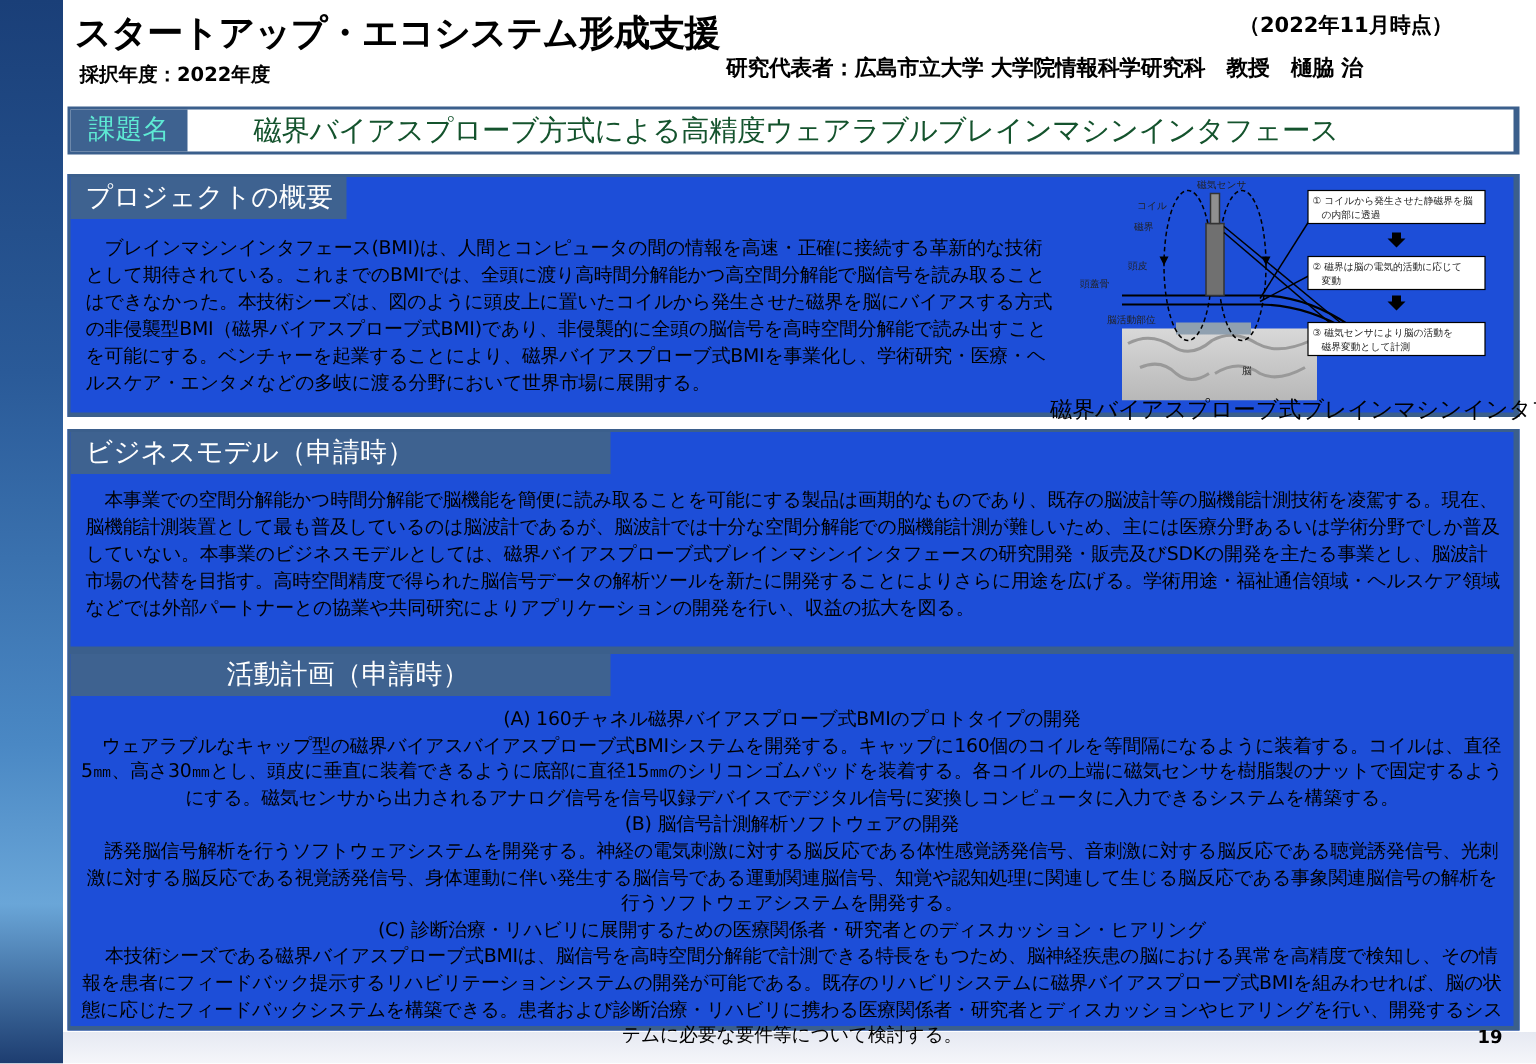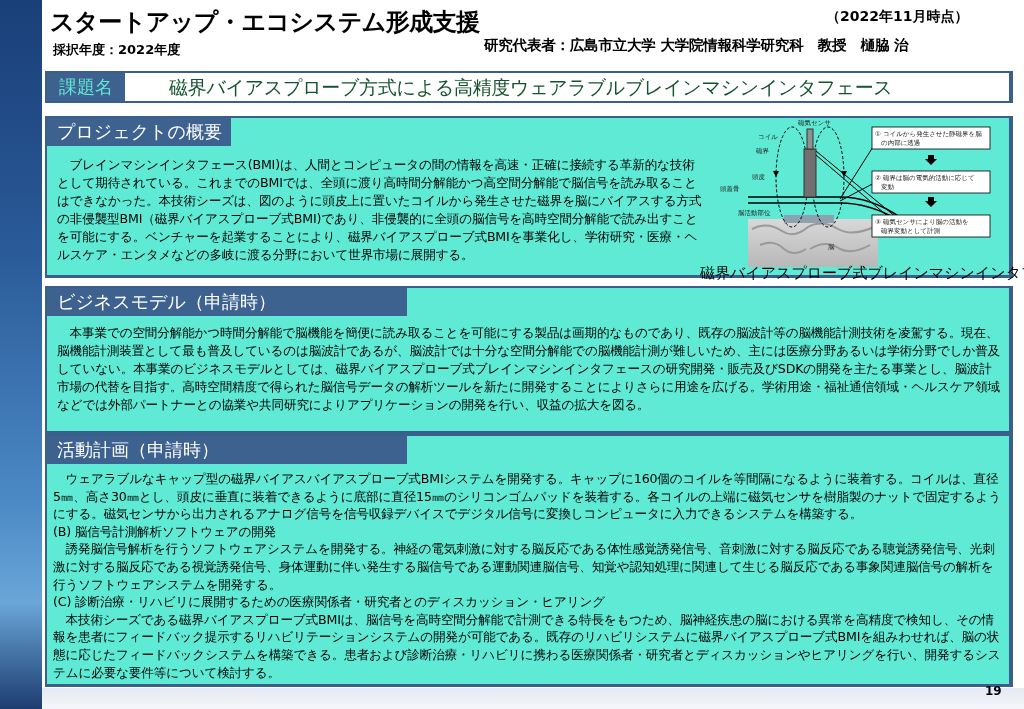--- a/index.html
+++ b/index.html
@@ -37,21 +37,21 @@
   }
   .theme-label {
     position:absolute; left:0; top:0; width:78px; height:100%;
     background:#3e6290; color:#5eead4; font-size:18px; line-height:28px; text-align:center;
   }
   .theme-text {
     position:absolute; left:122px; top:0; font-size:19px; line-height:28px; color:#14532d; letter-spacing:-0.3px;
   }
   .panel {
     position:absolute; left:45px; width:968px; box-sizing:border-box;
-    border:2px solid #3b5f8c; border-right-width:4px; border-bottom-width:3px; background:#5eead4;
+    border:2px solid #3b5f8c; border-right-width:4px; border-bottom-width:3px; background:#1d4ed8;
   }
   .panel-head {
     position:absolute; left:0; top:0; height:28px; background:#3e6290; color:#fff;
     font-size:18px; line-height:28px; padding-left:10px; box-sizing:border-box;
   }
   .panel-body {
     position:absolute; font-size:12.6px; line-height:18px; color:#000; letter-spacing:-0.15px;
   }
   .panel-body p { margin:0; }
   .indent { text-indent:1em; }
@@ -142,23 +142,24 @@
 </div>
 <div class="fig-caption">磁界バイアスプローブ式ブレインマシンインタフェース</div>
 
 <div class="panel" style="top:286px; height:148px;padding-left:48px;">
   <div class="panel-head" style="width:360px;">ビジネスモデル（申請時）</div>
   <div class="panel-body" style="left:10px; top:36px; width:944px;">
     <p class="indent">本事業での空間分解能かつ時間分解能で脳機能を簡便に読み取ることを可能にする製品は画期的なものであり、既存の脳波計等の脳機能計測技術を凌駕する。現在、脳機能計測装置として最も普及しているのは脳波計であるが、脳波計では十分な空間分解能での脳機能計測が難しいため、主には医療分野あるいは学術分野でしか普及していない。本事業のビジネスモデルとしては、磁界バイアスプローブ式ブレインマシンインタフェースの研究開発・販売及びSDKの開発を主たる事業とし、脳波計市場の代替を目指す。高時空間精度で得られた脳信号データの解析ツールを新たに開発することによりさらに用途を広げる。学術用途・福祉通信領域・ヘルスケア領域などでは外部パートナーとの協業や共同研究によりアプリケーションの開発を行い、収益の拡大を図る。</p>
   </div>
 </div>
 
-<div class="panel" style="top:434px; height:253px;">
+<div class="panel" style="top:434px; height:253px;text-align:center;">
   <div class="panel-head" style="width:360px;">活動計画（申請時）</div>
   <div class="panel-body" style="left:6px; top:34px; width:950px; line-height:17.6px;">
+    <p>(A)  160チャネル磁界バイアスプローブ式BMIのプロトタイプの開発</p>
     <p class="indent">ウェアラブルなキャップ型の磁界バイアスバイアスプローブ式BMIシステムを開発する。キャップに160個のコイルを等間隔になるように装着する。コイルは、直径5㎜、高さ30㎜とし、頭皮に垂直に装着できるように底部に直径15㎜のシリコンゴムパッドを装着する。各コイルの上端に磁気センサを樹脂製のナットで固定するようにする。磁気センサから出力されるアナログ信号を信号収録デバイスでデジタル信号に変換しコンピュータに入力できるシステムを構築する。</p>
     <p> (B) 脳信号計測解析ソフトウェアの開発</p>
     <p class="indent">誘発脳信号解析を行うソフトウェアシステムを開発する。神経の電気刺激に対する脳反応である体性感覚誘発信号、音刺激に対する脳反応である聴覚誘発信号、光刺激に対する脳反応である視覚誘発信号、身体運動に伴い発生する脳信号である運動関連脳信号、知覚や認知処理に関連して生じる脳反応である事象関連脳信号の解析を行うソフトウェアシステムを開発する。</p>
     <p>(C) 診断治療・リハビリに展開するための医療関係者・研究者とのディスカッション・ヒアリング</p>
     <p class="indent">本技術シーズである磁界バイアスプローブ式BMIは、脳信号を高時空間分解能で計測できる特長をもつため、脳神経疾患の脳における異常を高精度で検知し、その情報を患者にフィードバック提示するリハビリテーションシステムの開発が可能である。既存のリハビリシステムに磁界バイアスプローブ式BMIを組みわせれば、脳の状態に応じたフィードバックシステムを構築できる。患者および診断治療・リハビリに携わる医療関係者・研究者とディスカッションやヒアリングを行い、開発するシステムに必要な要件等について検討する。</p>
   </div>
 </div>
 
 <div class="page-num">19</div>
 

